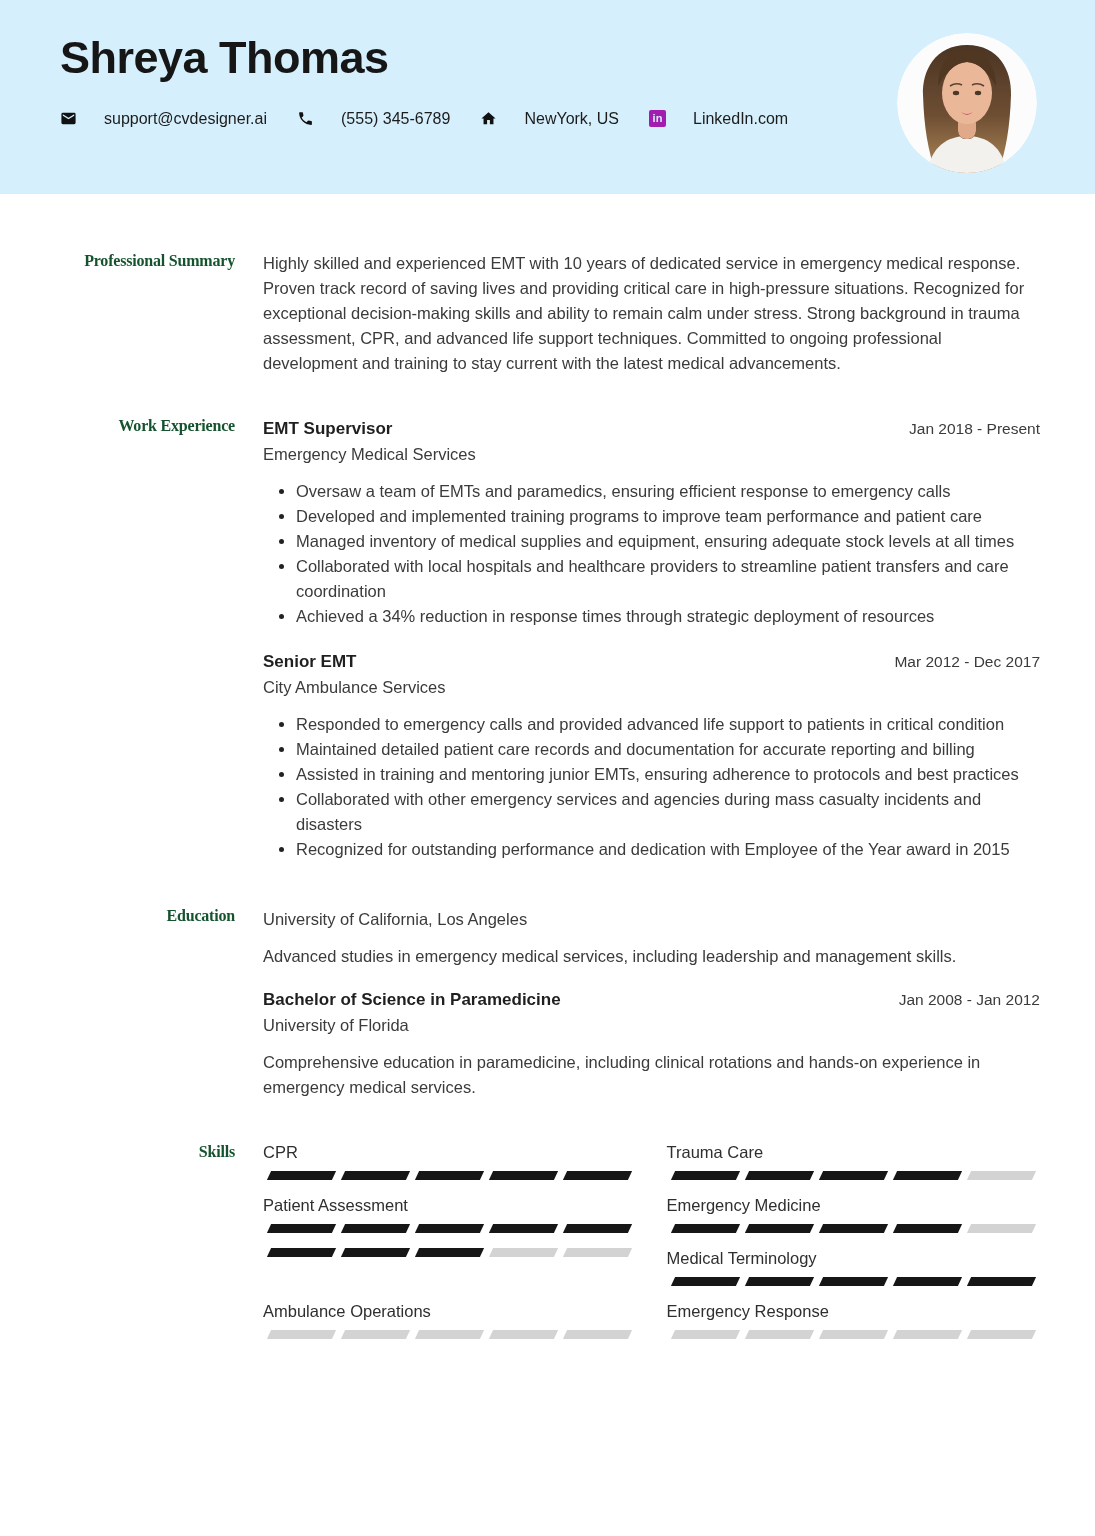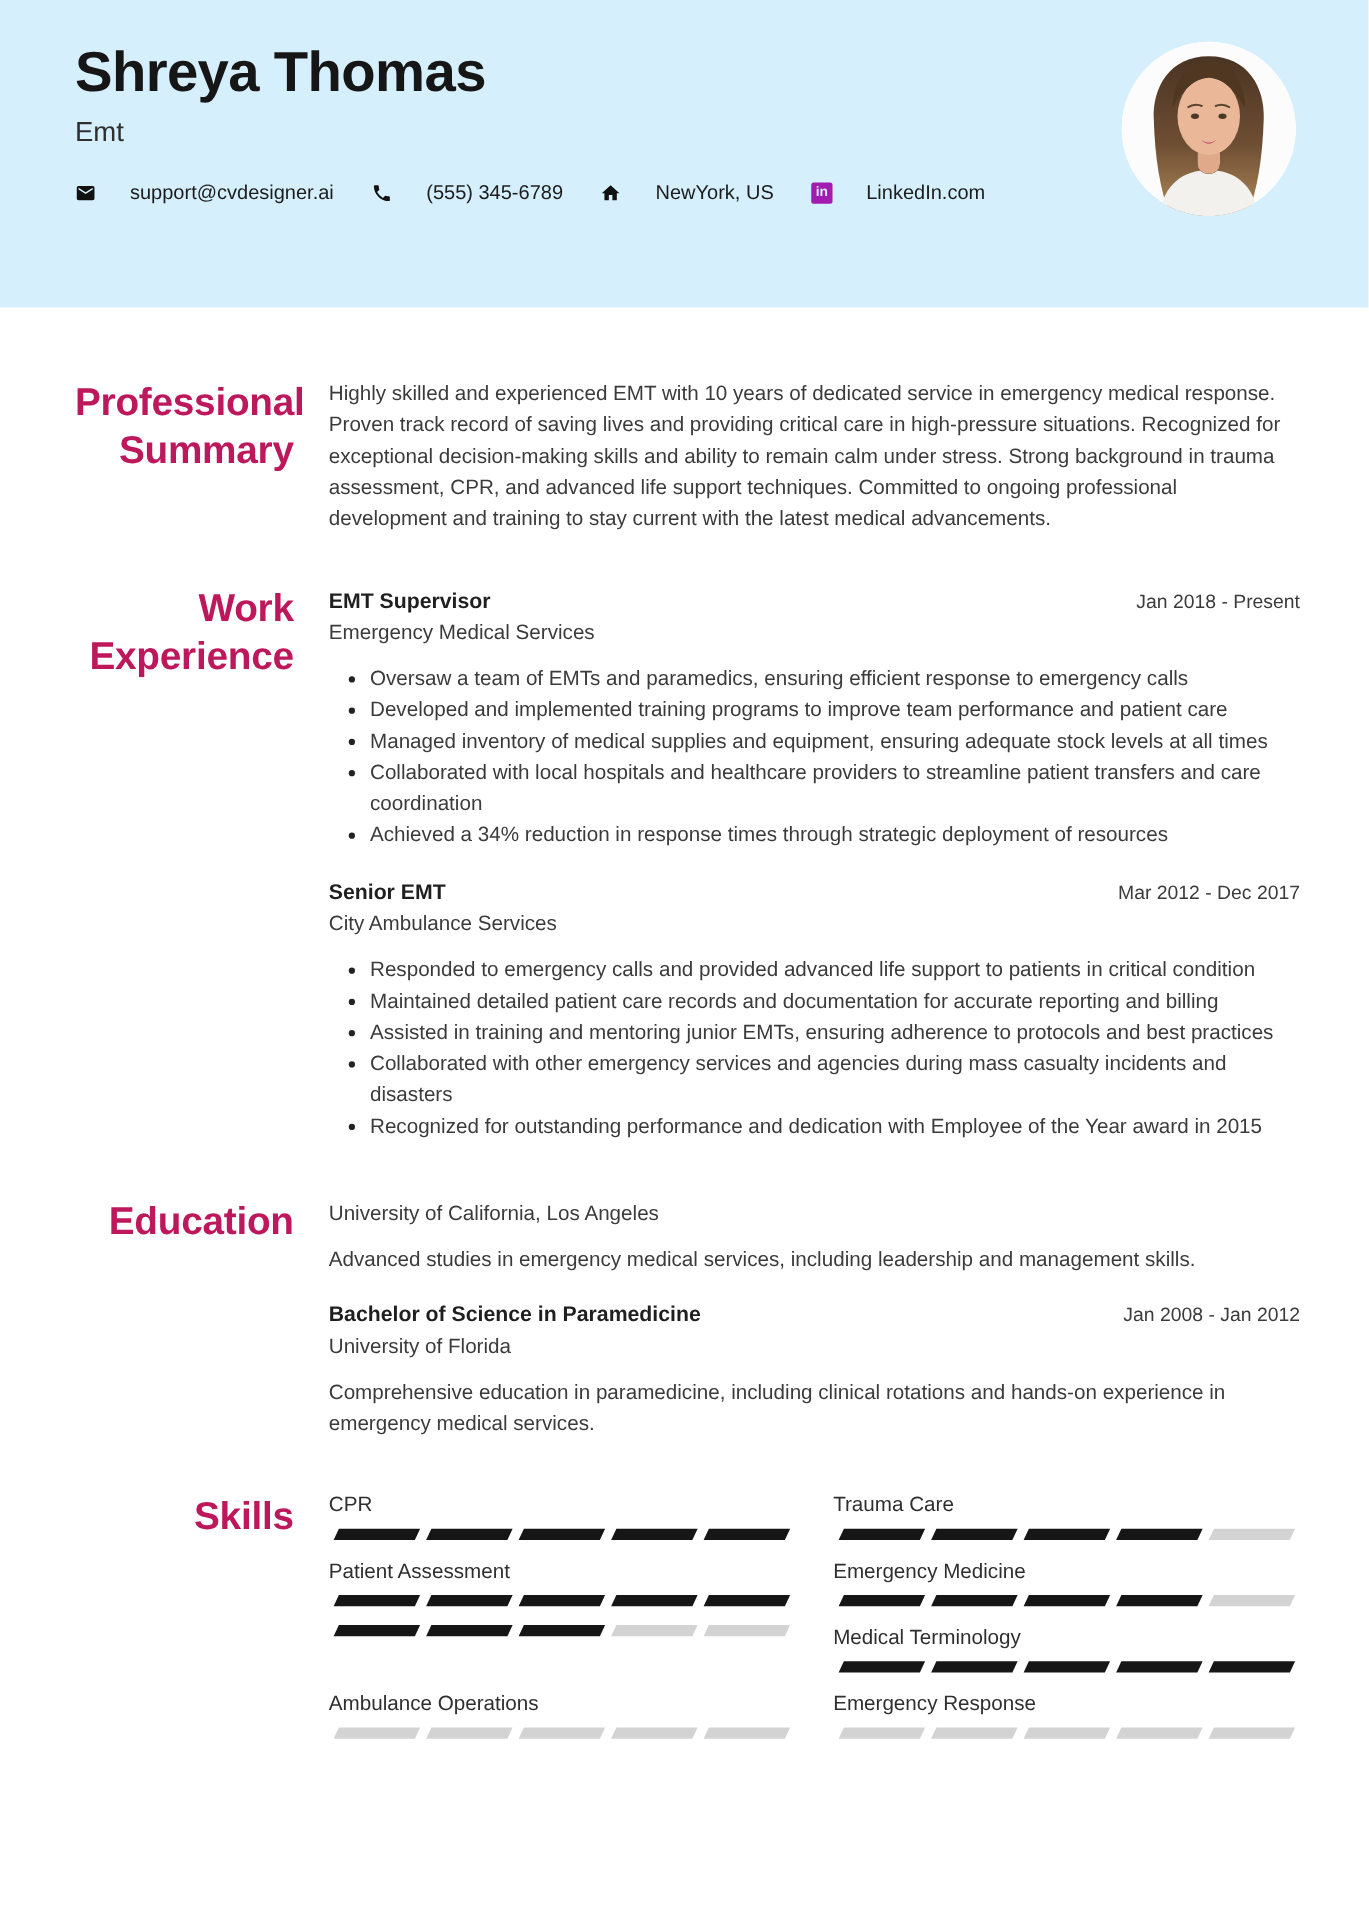--- a/index.html
+++ b/index.html
@@ -8,21 +8,21 @@
 
   .page {
     width: 1095px; height: 1536px;
     background: #ffffff;
     overflow: hidden;
     position: relative;
   }
 
   
   .header {
-    height: 246px;
+    height: 194px;
     padding: 33px 58px 0 60px;
     display: flex;
     justify-content: space-between;
     align-items: flex-start;
   }
   .person-name {
     font-size: 45px; font-weight: 700; color: #161616;
     letter-spacing: -0.5px; line-height: 1.1;
   }
   .person-title { font-size: 22px; color: #2f2f2f; margin-top: 10px; }
@@ -33,22 +33,22 @@
     width: 17px; height: 17px; border-radius: 2px; background: #a21caf;
     color: #d5effc; font-size: 11px; font-weight: 700; line-height: 17px;
     text-align: center; display: inline-block;
   }
   .avatar { width: 140px; height: 140px; border-radius: 50%; overflow: hidden; flex: 0 0 auto; }
 
   
   .main { padding: 0 55px 0 60px; }
   .section { display: grid; grid-template-columns: 175px 1fr; column-gap: 28px; }
   .section-label {
-    text-align: right; font-size: 31px; font-weight: 700;
-    color: #be185d; line-height: 1.22; letter-spacing: -0.2px;
+    text-align: right; font-size: 16px; font-weight: 700;
+    color: #14532d; line-height: 1.22; letter-spacing: -0.2px; font-family: Liberation Serif, serif;
   }
   .sec-summary { margin-top: 57px; }
   .sec-work    { margin-top: 40px; }
   .sec-education { margin-top: 44px; }
   .sec-skills  { margin-top: 42px; }
 
   .body-text { font-size: 16.5px; line-height: 25px; color: #3b3b3b; }
 
   
   .entry-head { display: flex; justify-content: space-between; align-items: baseline; }
@@ -77,21 +77,20 @@
   .skill-bar .seg { flex: 1 1 0; height: 9px; transform: skewX(-25deg); }
 </style>
 </head>
 <body>
 
 <div class="page">
 
   <div class="header" style="background: rgb(213, 239, 252);">
     <div>
       <div class="person-name">Shreya Thomas</div>
-      <div class="person-title">Emt</div>
       <div class="contact-row">
         <div class="contact-item">
           <span>
             <svg width="17" height="17" viewBox="0 0 24 24" fill="#111">
                 <path d="M20 4H4a2 2 0 0 0-2 2v12a2 2 0 0 0 2 2h16a2 2 0 0 0 2-2V6a2 2 0 0 0-2-2zm0 4-8 5-8-5V6l8 5 8-5v2z"></path>
               </svg>
           </span>
           <span>support@cvdesigner.ai</span>
         </div>
         <div class="contact-item">

